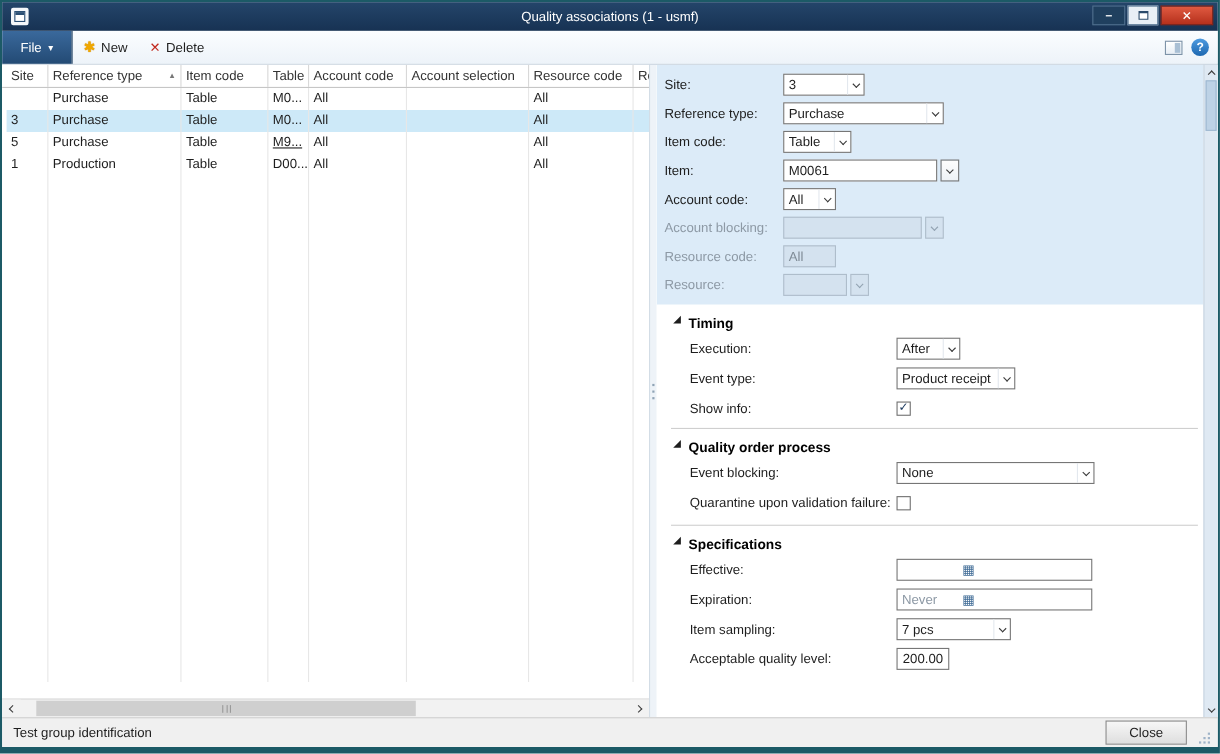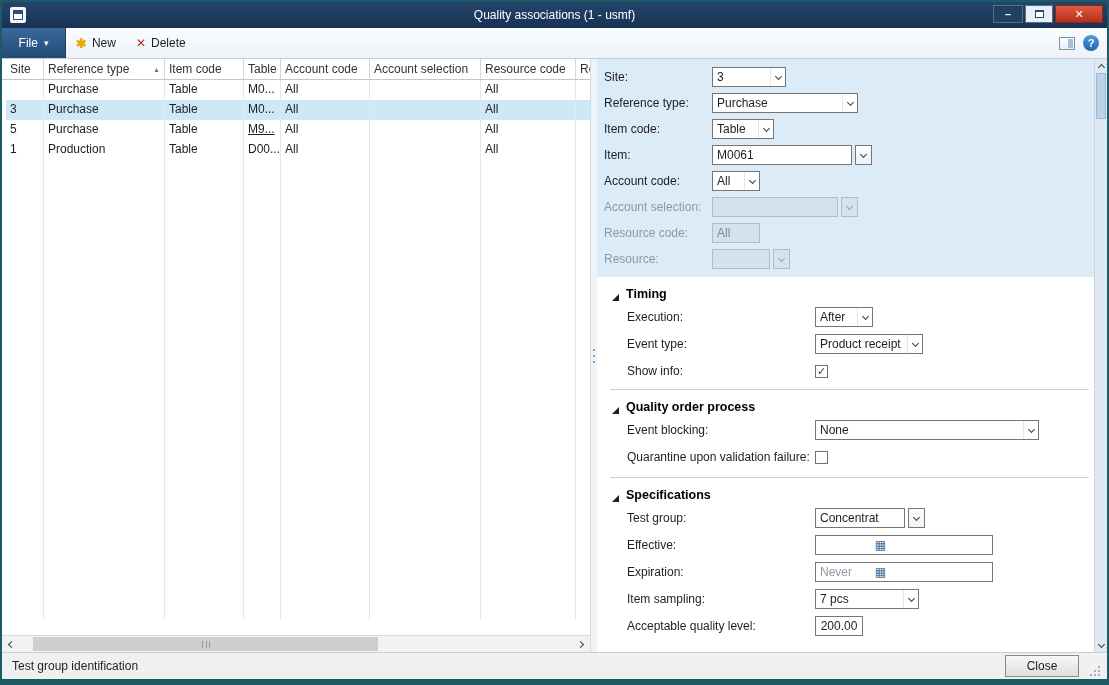--- a/index.html
+++ b/index.html
@@ -137,21 +137,21 @@
   .disabled .chev { border-color:#93a3b2; }
   .chev { display:inline-block; width:5px; height:5px; border-right:1.4px solid #3c3c3c; border-bottom:1.4px solid #3c3c3c; }
   .chev.down { transform:rotate(45deg); margin-top:-2px; }
   .chev.up { transform:rotate(-135deg); margin-bottom:-2px; }
   .chev.left { transform:rotate(135deg); margin-left:2px; }
   .chev.right { transform:rotate(-45deg); margin-right:2px; }
   
   .detail-body { flex:1; padding:0 5px 0 13px; background:#fff; }
   .section { padding:6px 0 8px 0; }
   .section + .section { border-top:1px solid #cfcfcf; }
-  .sec-header { display:flex; align-items:flex-end; gap:7px; padding:4px 0 6px 2px; }
+  .sec-header { display:flex; align-items:flex-start; gap:7px; padding:4px 0 6px 2px; }
   .sec-tri { width:0; height:0; border-bottom:7px solid #1e1e1e; border-left:7px solid transparent; }
   .sec-title { font-weight:bold; font-size:12.5px; color:#000; }
   .s-row { display:flex; align-items:center; height:20px; margin:0 0 7px 17px; }
   .s-label { width:188px; flex:0 0 188px; font-size:12px; white-space:nowrap; }
   .checkbox {
     width:13px; height:13px; border:1px solid #707070; background:#fff;
     font-size:11px; line-height:11px; text-align:center;
     color:#17365c; font-weight:bold;
   }
   .date-field { width:178px; }
@@ -581,21 +581,21 @@
         <div class="f-row">
           <div class="f-label">Account code:</div>
           <div class="combo" style="width:48px">
             <span class="combo-text">All</span>
             <span class="combo-arrow">
                 <span class="chev down"></span>
               </span>
           </div>
         </div>
         <div class="f-row">
-          <div class="f-label disabled">Account selection:</div>
+          <div class="f-label disabled">Account blocking:</div>
           <div class="tb disabled" style="width:126px">
               <span></span>
             </div>
           <div class="lookup disabled">
               <span class="chev down"></span>
             </div>
         </div>
         <div class="f-row">
           <div class="f-label disabled">Resource code:</div>
           <div class="tb disabled" style="width:48px">
@@ -644,46 +644,37 @@
           </div>
         </div>
 
         <div class="section">
           <div class="sec-header">
             <span class="sec-tri"></span>
             <span class="sec-title">Quality order process</span>
           </div>
           <div class="s-row">
             <div class="s-label">Event blocking:</div>
-            <div class="combo" style="width:224px">
+            <div class="combo" style="width:180px">
               <span class="combo-text">None</span>
               <span class="combo-arrow">
                   <span class="chev down"></span>
                 </span>
             </div>
           </div>
           <div class="s-row" style="margin-bottom:2px">
             <div class="s-label">Quarantine upon validation failure:</div>
             <div class="checkbox"></div>
           </div>
         </div>
 
         <div class="section">
           <div class="sec-header">
             <span class="sec-tri"></span>
             <span class="sec-title">Specifications</span>
-          </div>
-          <div class="s-row">
-            <div class="s-label">Test group:</div>
-            <div class="tb" style="width:90px">
-                <span>Concentrat</span>
-              </div>
-            <div class="lookup">
-                <span class="chev down"></span>
-              </div>
           </div>
           <div class="s-row">
             <div class="s-label">Effective:</div>
             <div class="date-field">
               <span class="date-text"></span>
               <span class="cal-btn">▦</span>
             </div>
           </div>
           <div class="s-row">
             <div class="s-label">Expiration:</div>

